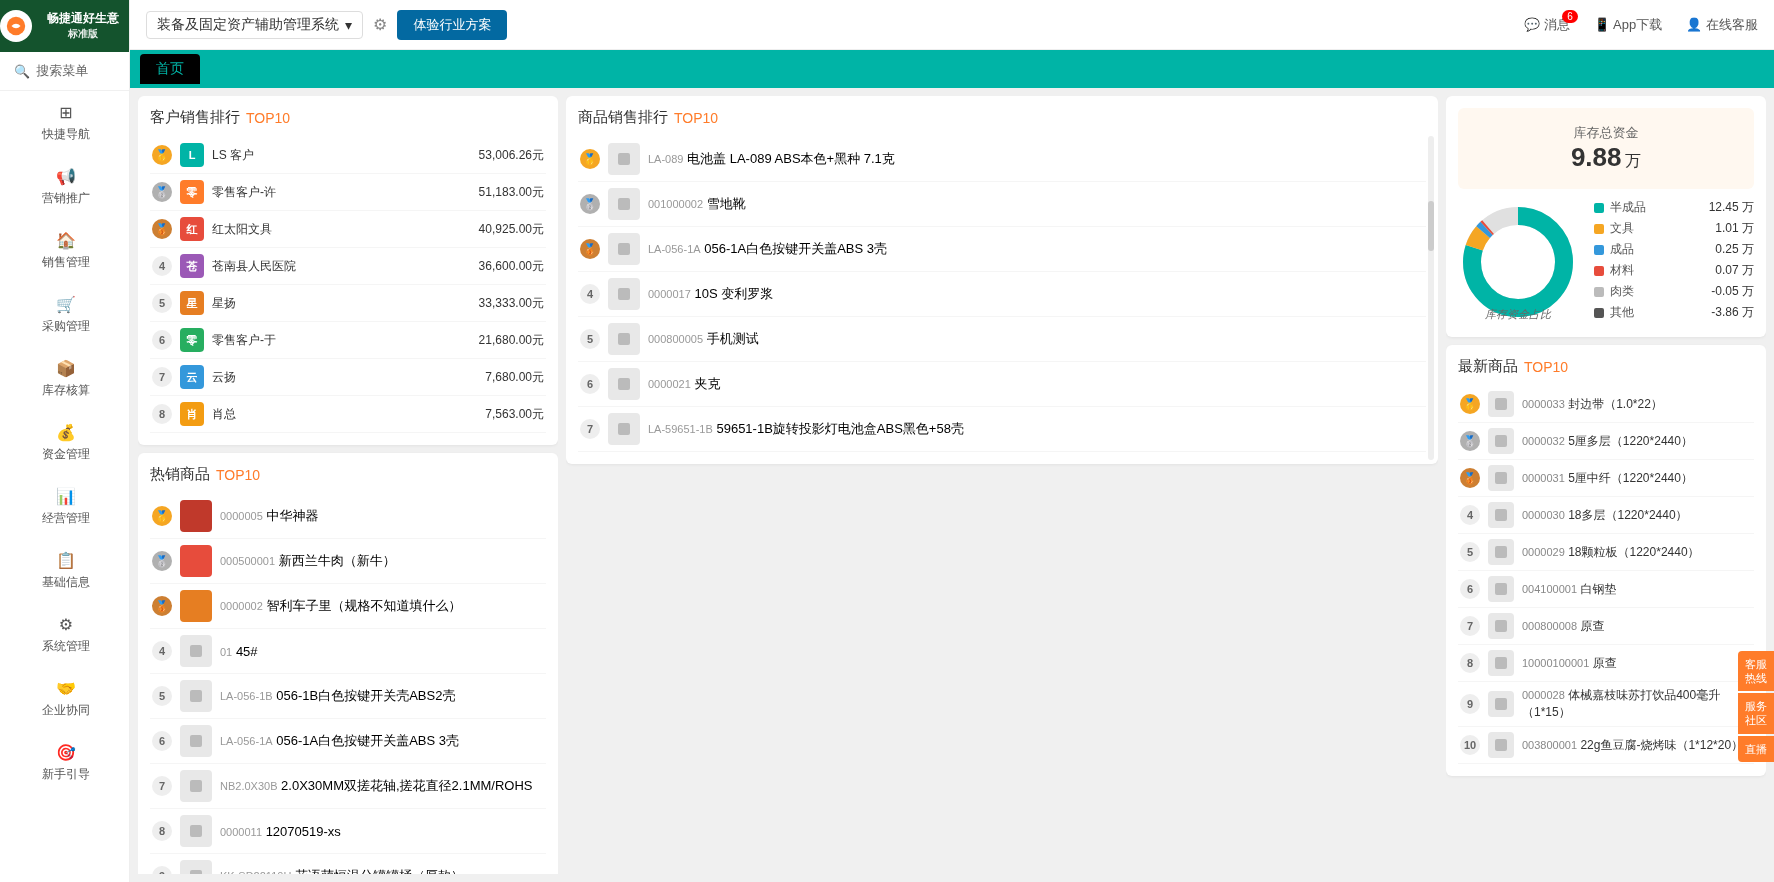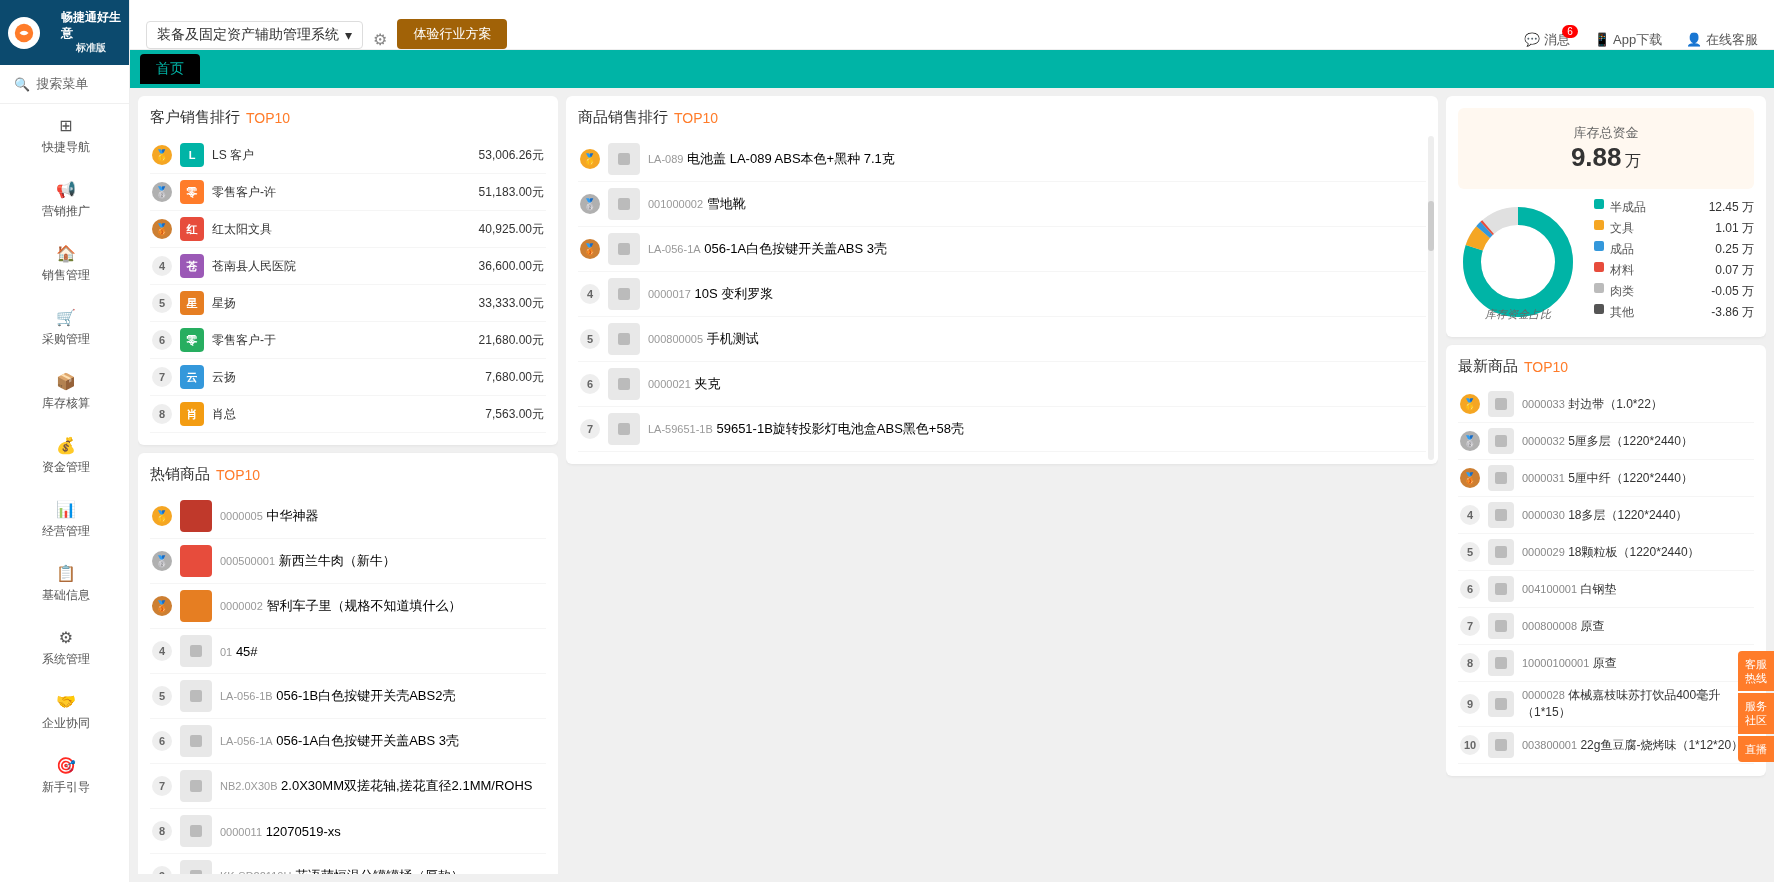--- a/index.html
+++ b/index.html
@@ -8,25 +8,25 @@
     
     .sidebar {
       width: 130px;
       background: #fff;
       display: flex;
       flex-direction: column;
       border-right: 1px solid #eee;
       flex-shrink: 0;
     }
     .sidebar-logo {
-      background: #0c4a6e;
-      padding: 10px 8px;
-      display: flex;
-      align-items: center;
-      gap: 21px;
+      background: #14532d;
+      padding: 10px 0;
+      display: flex;
+      align-items: center;
+      gap: 15px;
       color: #fff;
       font-size: 12px;
       font-weight: bold;
       min-height: 50px;
     }
     .sidebar-logo .logo-icon {
       width: 32px;
       height: 32px;
       background: #fff;
       border-radius: 50%;
@@ -65,39 +65,39 @@
     
     .main-area {
       flex: 1;
       display: flex;
       flex-direction: column;
       overflow: hidden;
     }
     .top-header {
       background: #fff;
       display: flex;
-      align-items: flex-end;
+      align-items: center;
       padding: 0 16px;
       height: 50px;
       border-bottom: 1px solid #eee;
       gap: 10px;
     }
     .system-selector {
       display: flex;
       align-items: center;
       gap: 6px;
       font-size: 14px;
       color: #333;
       cursor: pointer;
       border: 1px solid #ddd;
       padding: 4px 10px;
       border-radius: 4px;
     }
     .trial-btn {
-      background: #a16207;
+      background: #0369a1;
       color: #fff;
       border: none;
       padding: 6px 16px;
       border-radius: 4px;
       cursor: pointer;
       font-size: 13px;
     }
     .header-right {
       margin-left: auto;
       display: flex;
@@ -302,21 +302,21 @@
       width: 100%;
       text-align: center;
       font-size: 11px;
       color: #666;
       font-style: italic;
     }
 
     .legend-list { flex: 1; }
     .legend-item {
       display: flex;
-      align-items: flex-start;
+      align-items: center;
       gap: 6px;
       margin-bottom: 4px;
       font-size: 12px;
     }
     .legend-dot {
       width: 10px;
       height: 10px;
       border-radius: 2px;
       flex-shrink: 0;
     }

